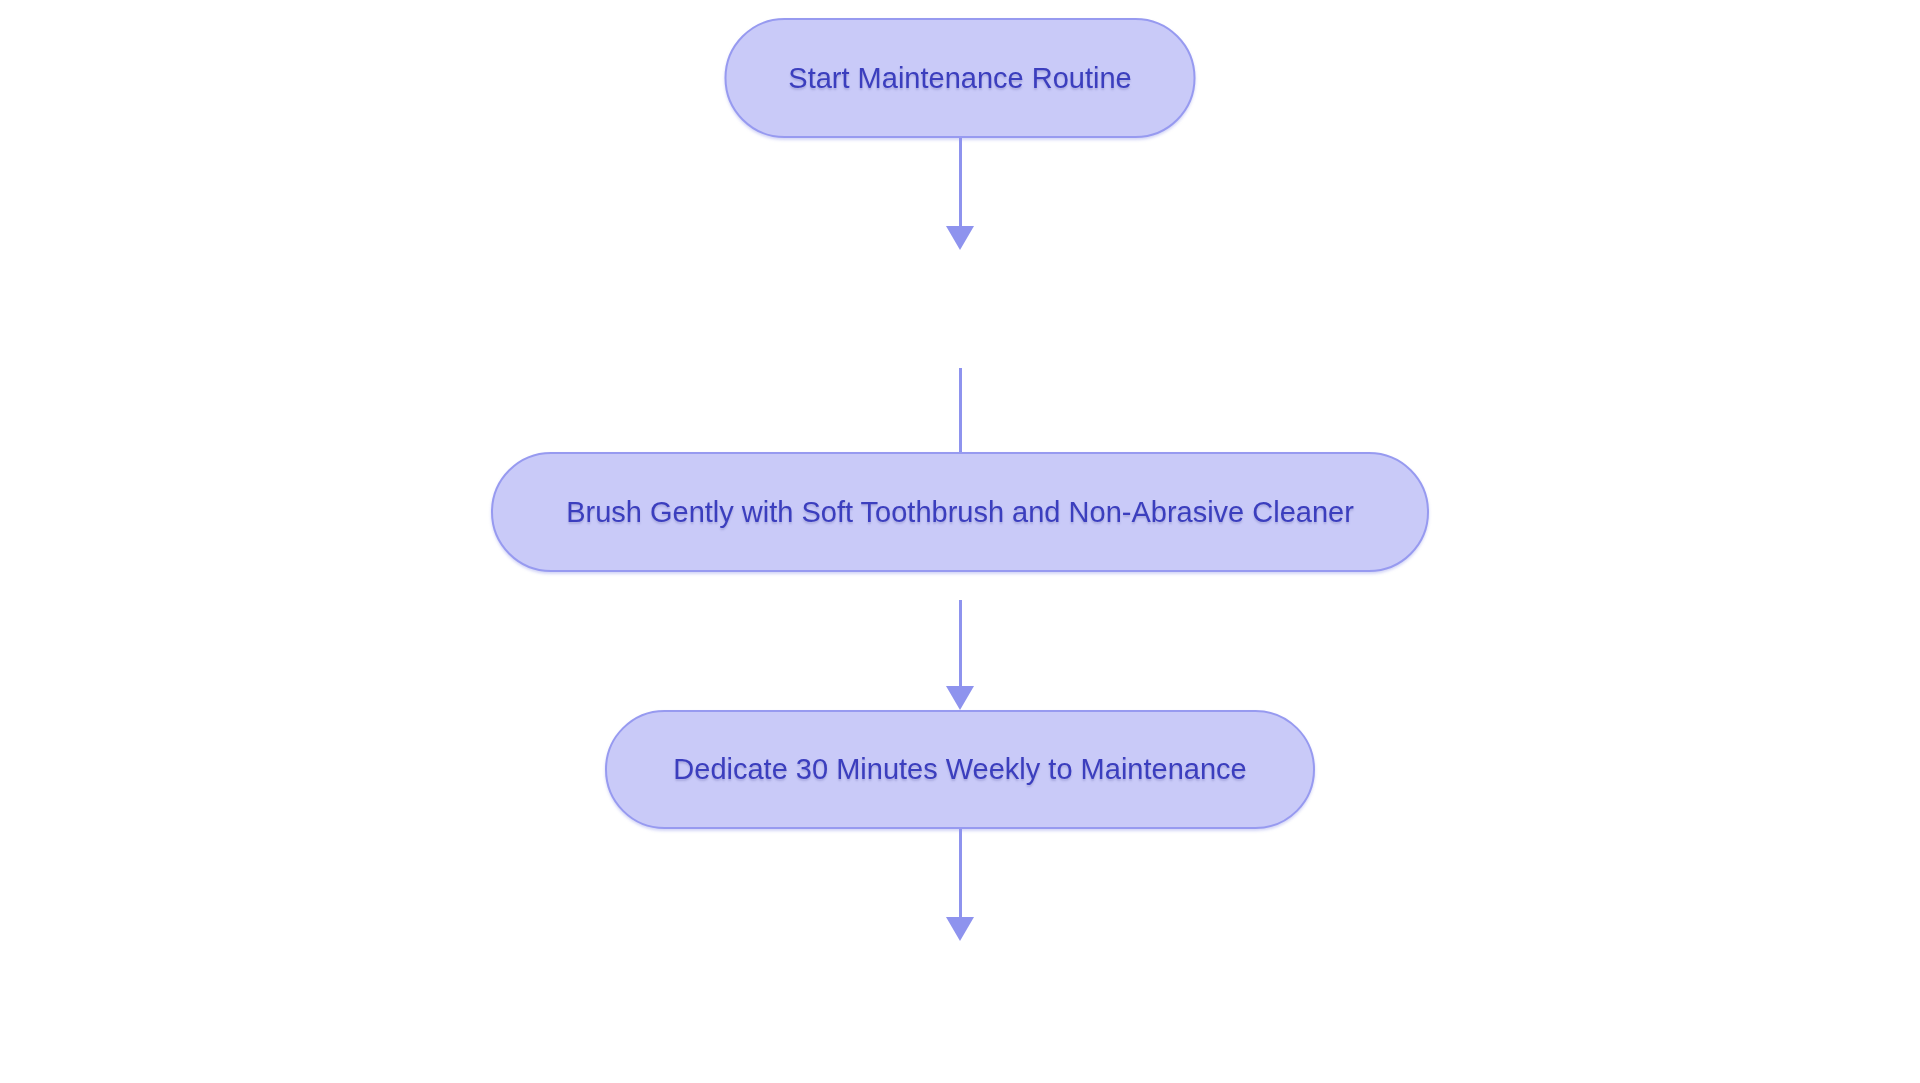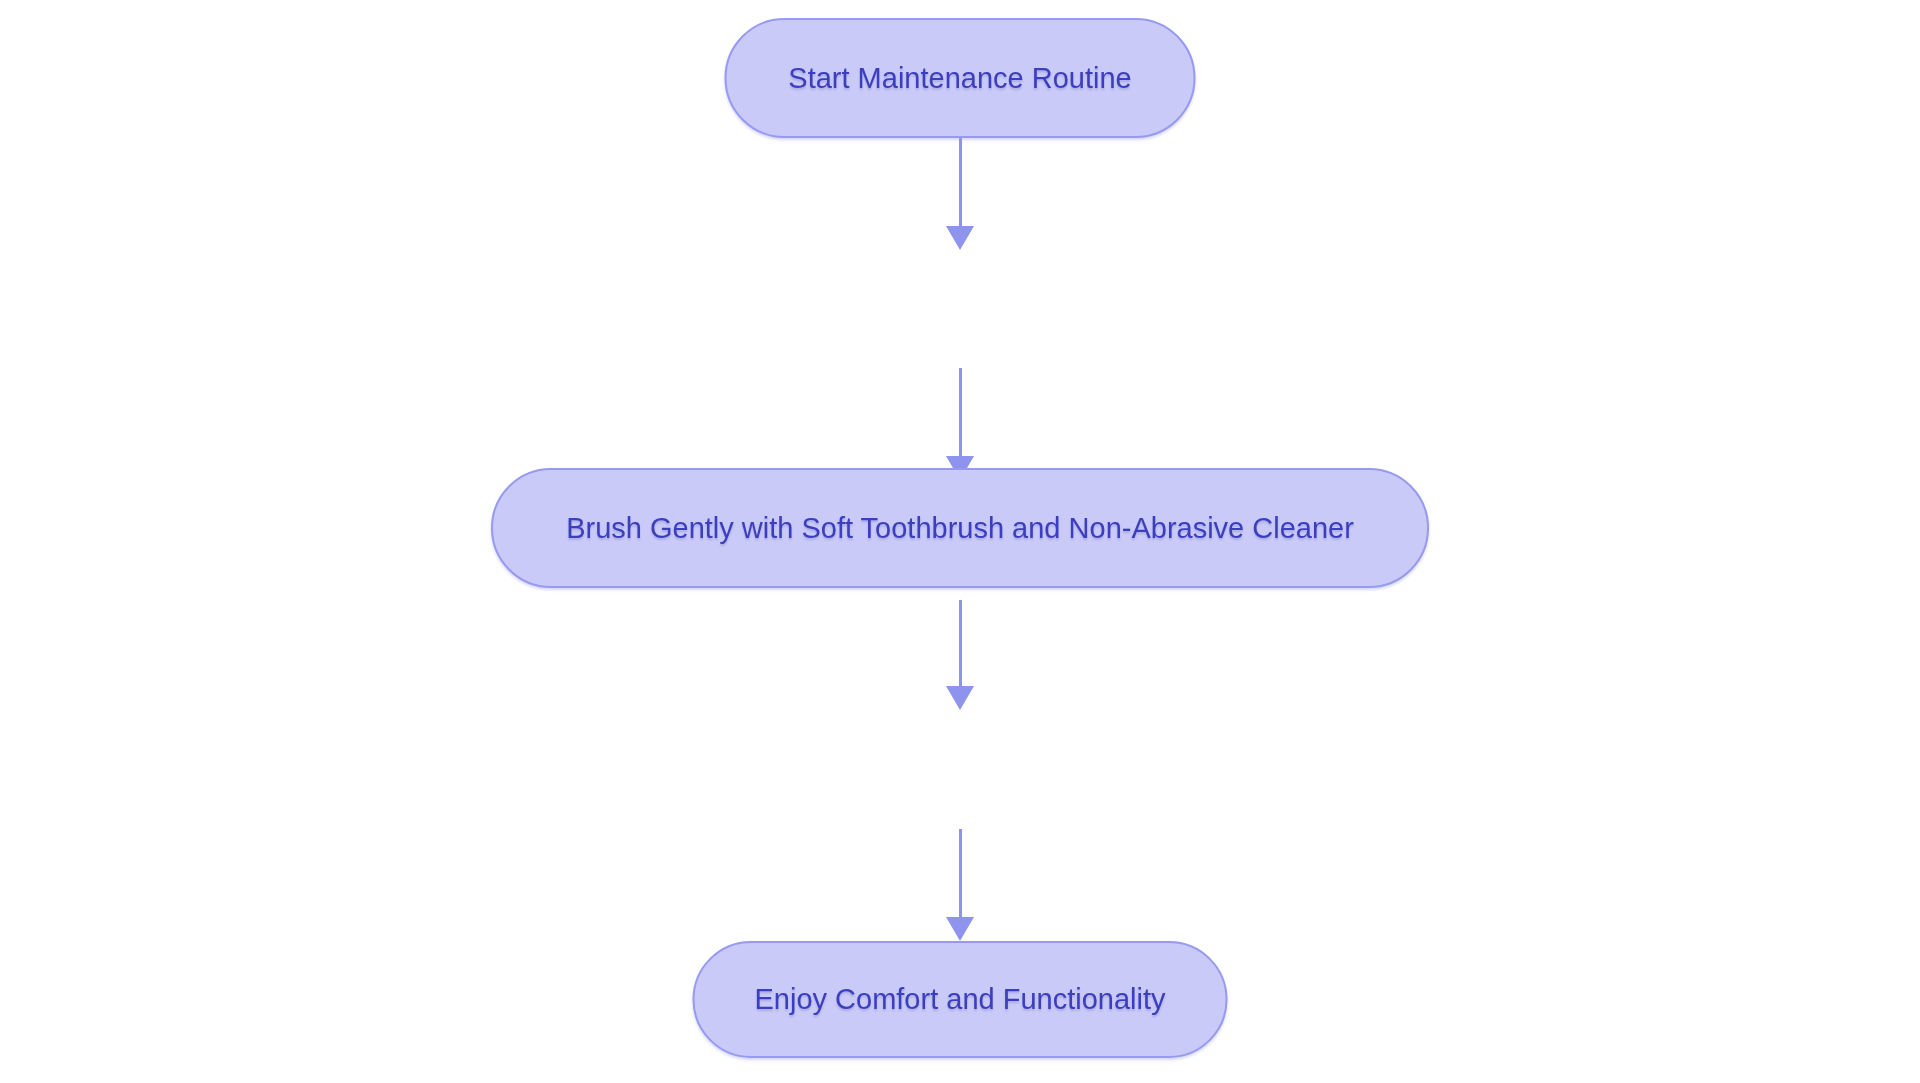--- a/index.html
+++ b/index.html
@@ -34,21 +34,21 @@
     border-radius:60px;
     box-shadow:0 2px 3px rgba(130,135,230,0.35);
     color:var(--text);
     font-size:29px;
     line-height:1;
     white-space:nowrap;
     text-shadow:0 2px 2px rgba(80,80,150,0.25);
   }
   .node-1{top:18px;width:471px;height:120px;}
   .node-2{top:250px;width:522px;height:118px;}
-  .node-3{top:468px;width:938px;height:120px;}
+  .node-3{top:452px;width:938px;height:120px;}
   .node-4{top:710px;width:710px;height:119px;}
   .node-5{top:941px;width:535px;height:117px;}
 
   .arrow{
     position:absolute;
     left:50%;
     transform:translateX(-50%);
     width:28px;
     display:flex;
     flex-direction:column;
@@ -92,23 +92,23 @@
 
   <div class="node node-3">
     <span>Brush Gently with Soft Toothbrush and Non-Abrasive Cleaner</span>
   </div>
 
   <div class="arrow arrow-3">
     <div class="shaft"></div>
     <div class="head"></div>
   </div>
 
+  <div class="node node-4">
+    <span>Dedicate 30 Minutes Weekly to Maintenance</span>
+  </div>
 
   <div class="arrow arrow-4">
     <div class="shaft"></div>
     <div class="head"></div>
   </div>
 
-  <div class="node node-5">
-    <span>Enjoy Comfort and Functionality</span>
-  </div>
 
 </div>
 
 </body></html>

